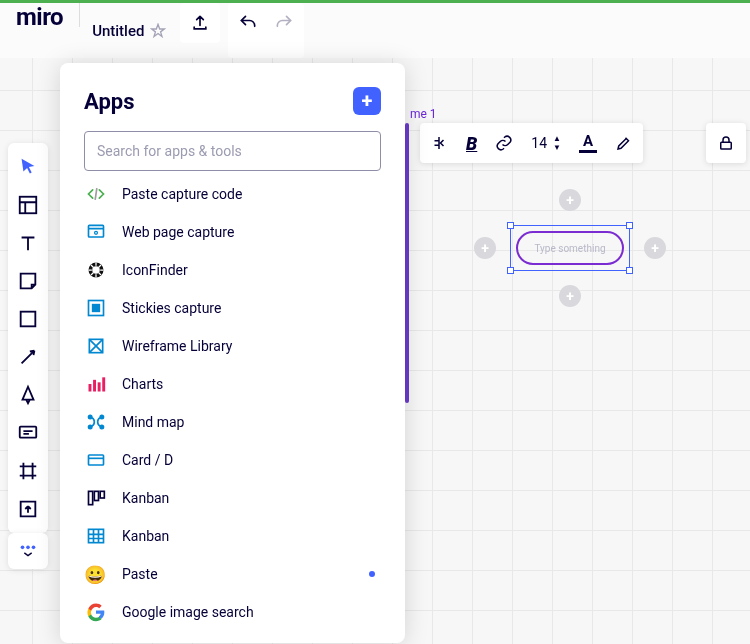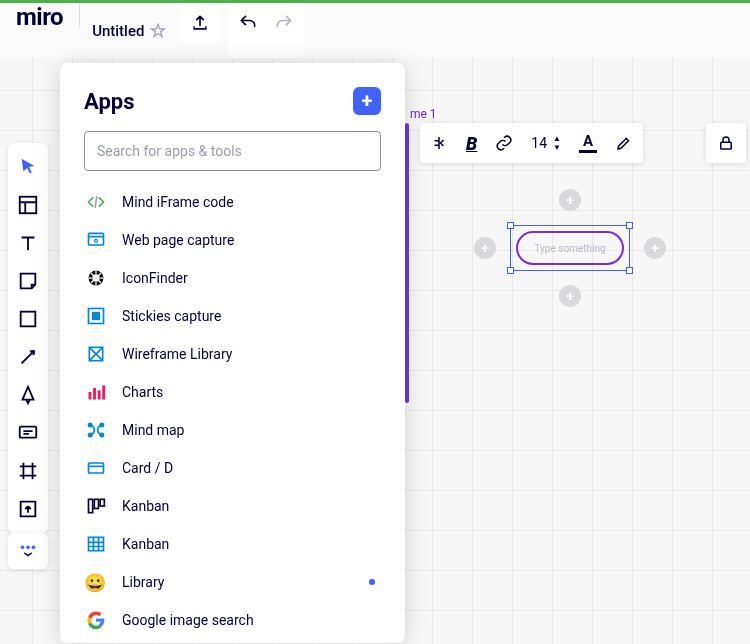--- a/index.html
+++ b/index.html
@@ -17,21 +17,21 @@
 .undo-redo .ub{width:36px;height:36px;display:flex;align-items:center;justify-content:center;cursor:pointer}
 .undo-redo .ub.disabled{opacity:0.3;cursor:default}
 .left-toolbar{position:absolute;left:8px;top:140px;width:40px;background:#fff;border-radius:6px;box-shadow:0 1px 6px rgba(0,0,0,0.1);display:flex;flex-direction:column;align-items:center;padding:6px 0;gap:2px;z-index:5}
 .tool{width:36px;height:36px;display:flex;align-items:center;justify-content:center;cursor:pointer;border-radius:4px}
 .tool svg{width:22px;height:22px}
 .more-tools{position:absolute;left:8px;top:530px;width:40px;height:36px;background:#fff;border-radius:6px;box-shadow:0 1px 6px rgba(0,0,0,0.1);display:flex;align-items:center;justify-content:center;cursor:pointer;z-index:5;color:#4262ff}
 .apps-panel{position:absolute;left:60px;top:60px;width:345px;height:580px;background:#fff;border-radius:8px;box-shadow:0 2px 24px rgba(0,0,0,0.15);padding:24px 24px 10px;z-index:20;overflow:hidden}
 .apps-header{display:flex;justify-content:space-between;align-items:center;margin-bottom:16px}
 .apps-title{font-size:22px;font-weight:700;color:#050038}
 .add-app{width:28px;height:28px;background:#4262ff;border-radius:6px;display:flex;align-items:center;justify-content:center;color:#fff;font-size:20px;font-weight:700;cursor:pointer;line-height:1}
-.search-box{width:100%;height:40px;border:1px solid #8e8ea8;border-radius:4px;padding:8px 12px;font-size:14px;color:#050038;outline:none;margin-bottom:12px}
+.search-box{width:100%;height:40px;border:1px solid #8e8ea8;border-radius:4px;padding:8px 12px;font-size:14px;color:#050038;outline:none;margin-bottom:4px}
 .search-box::placeholder{color:#9b9bb1}
 .app-list{display:flex;flex-direction:column}
 .app-item{display:flex;align-items:center;height:38px;cursor:pointer;gap:14px;position:relative}
 .app-icon{width:24px;height:24px;display:flex;align-items:center;justify-content:center;flex-shrink:0}
 .app-label{font-size:14px;color:#050038}
 .app-dot{position:absolute;right:6px;width:6px;height:6px;border-radius:50%;background:#4262ff}
 .context-toolbar{position:absolute;top:120px;left:420px;height:40px;background:#fff;border-radius:4px;box-shadow:0 1px 6px rgba(0,0,0,0.12);display:flex;align-items:center;padding:0 10px;gap:18px;z-index:10}
 .ctx-btn{display:flex;align-items:center;justify-content:center;cursor:pointer;height:24px}
 .ctx-btn svg{width:18px;height:18px}
 .font-size{font-size:14px;color:#050038;display:flex;align-items:center;gap:6px}
@@ -158,21 +158,21 @@
   <input class="search-box" placeholder="Search for apps &amp; tools" style="">
   <div class="app-list" id="app-list">
       <div class="app-item">
         <div class="app-icon">
           <svg width="20" height="20" viewBox="0 0 24 24" fill="none">
             <path d="M8 7l-5 5 5 5" stroke="#4caf50" stroke-width="2" stroke-linecap="round"></path>
             <path d="M16 7l5 5-5 5" stroke="#4caf50" stroke-width="2" stroke-linecap="round"></path>
             <path d="M13 5l-2 14" stroke="#9e9e9e" stroke-width="2"></path>
           </svg>
         </div>
-        <div class="app-label">Mind iFrame code</div>
+        <div class="app-label">Paste capture code</div>
       </div>
       <div class="app-item">
         <div class="app-icon">
           <svg width="20" height="20" viewBox="0 0 24 24" fill="none" stroke="#0288d1" stroke-width="2">
             <rect x="3" y="4" width="18" height="14" rx="1"></rect>
             <path d="M3 8h18" stroke-width="2"></path>
             <circle cx="12" cy="13" r="2.5" fill="#0288d1" stroke="none"></circle>
             <circle cx="12" cy="13" r="1" fill="#fff" stroke="none"></circle>
           </svg>
         </div>
@@ -254,21 +254,21 @@
             <rect x="3" y="4" width="18" height="16"></rect>
             <path d="M3 10h18M3 15h18M9 4v16M15 4v16"></path>
           </svg>
         </div>
         <div class="app-label">Kanban</div>
       </div>
       <div class="app-item">
         <div class="app-icon">
           <span style="font-size:18px">😀</span>
         </div>
-        <div class="app-label">Library</div>
+        <div class="app-label">Paste</div>
         <div class="app-dot"></div>
       </div>
       <div class="app-item">
         <div class="app-icon">
           <svg width="20" height="20" viewBox="0 0 24 24">
             <path fill="#4285F4" d="M22 12.2c0-.7-.1-1.4-.2-2H12v3.9h5.6c-.2 1.3-1 2.4-2 3.1v2.6h3.3c1.9-1.8 3.1-4.4 3.1-7.6z"></path>
             <path fill="#34A853" d="M12 23c2.8 0 5.1-.9 6.8-2.5l-3.3-2.6c-.9.6-2.1 1-3.5 1-2.7 0-5-1.8-5.8-4.3H2.8v2.7C4.5 20.7 8 23 12 23z"></path>
             <path fill="#FBBC05" d="M6.2 14.6c-.2-.6-.3-1.3-.3-2s.1-1.4.3-2V7.9H2.8C2.1 9.4 1.7 11.1 1.7 12.6s.4 3.2 1.1 4.7l3.4-2.7z"></path>
             <path fill="#EA4335" d="M12 5.9c1.5 0 2.9.5 3.9 1.5l2.9-2.9C17.1 2.8 14.8 1.9 12 1.9 8 1.9 4.5 4.2 2.8 7.9l3.4 2.7c.8-2.5 3.1-4.7 5.8-4.7z"></path>
           </svg>

